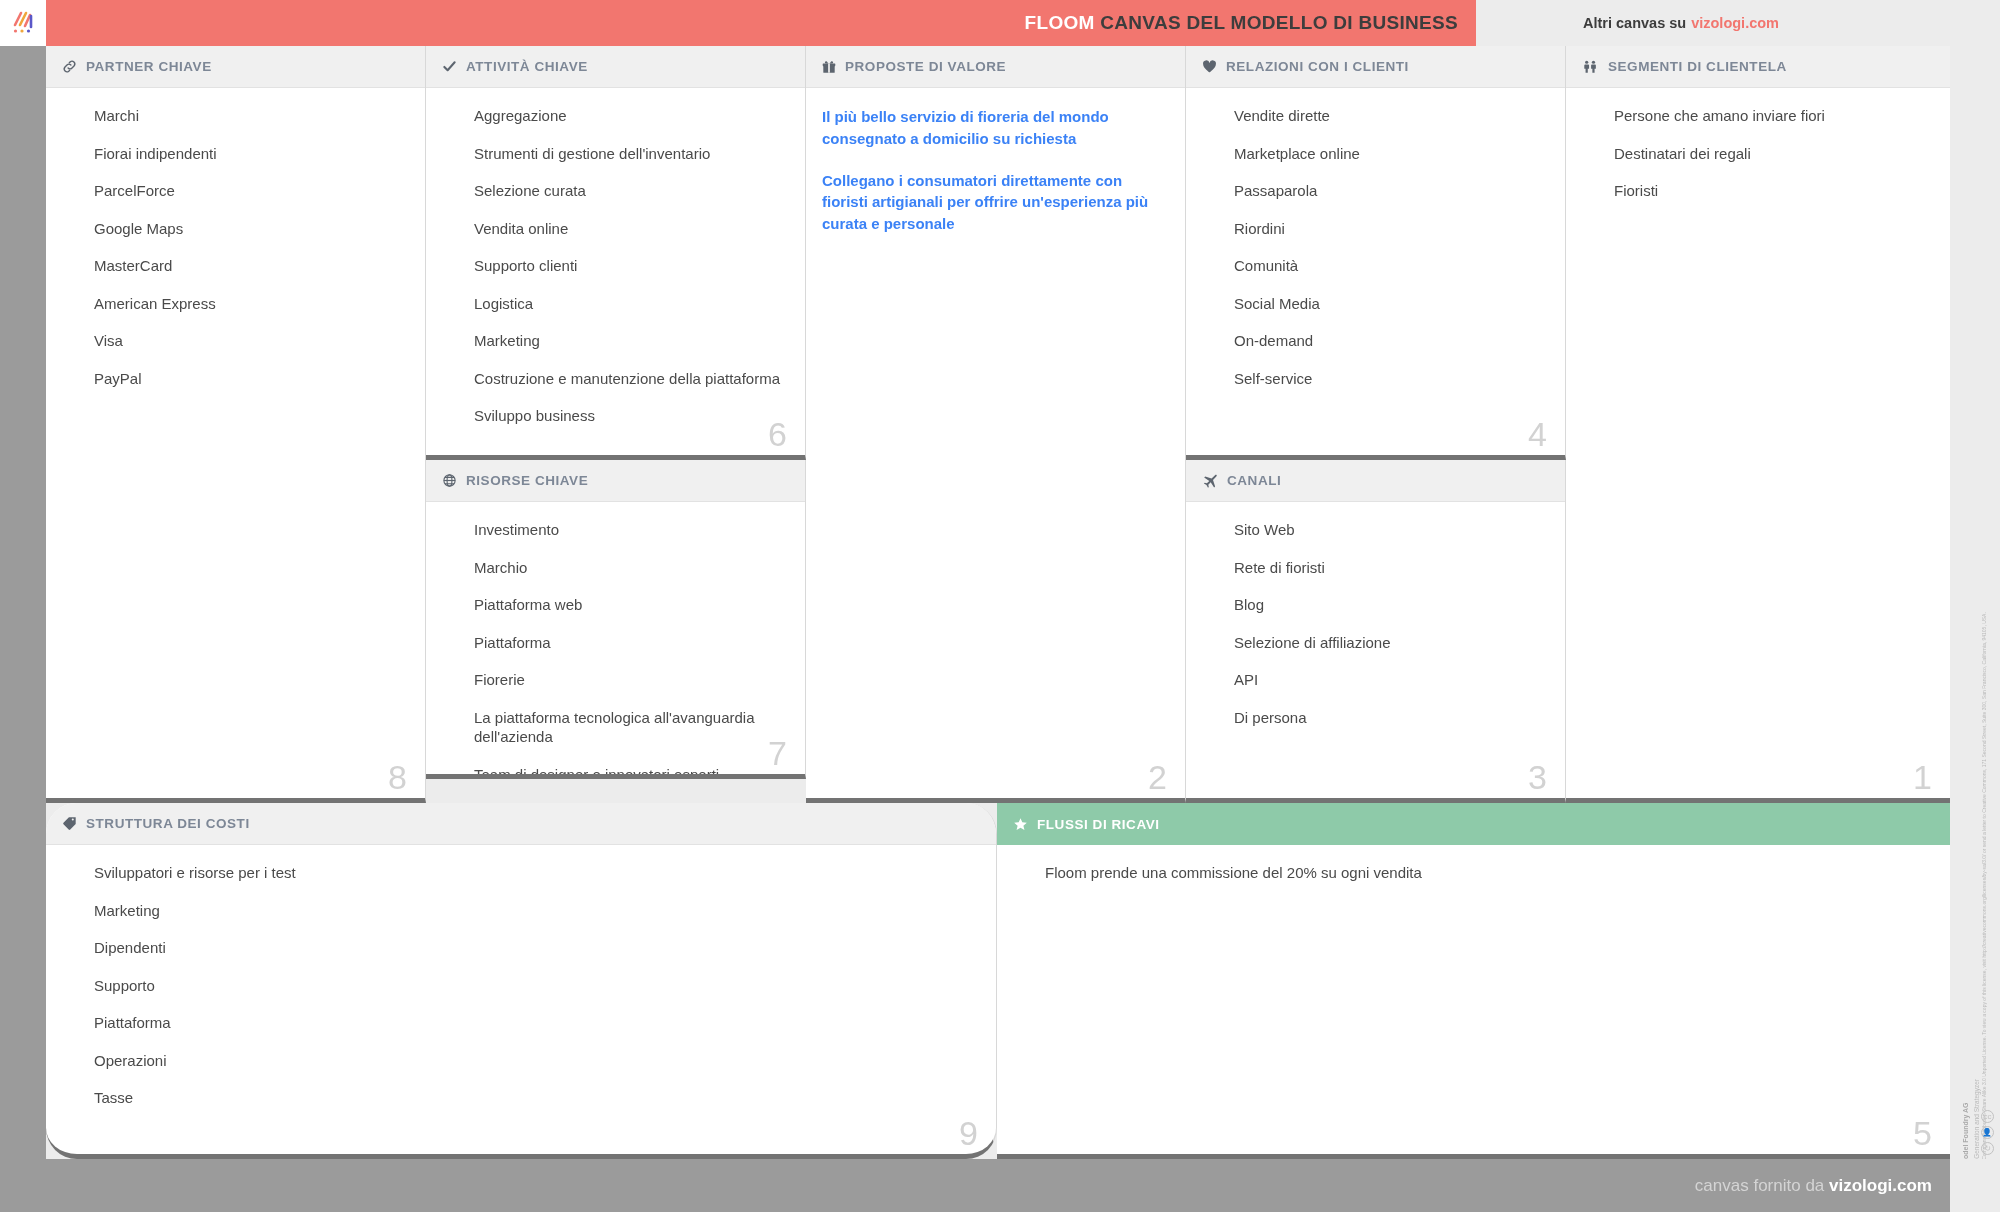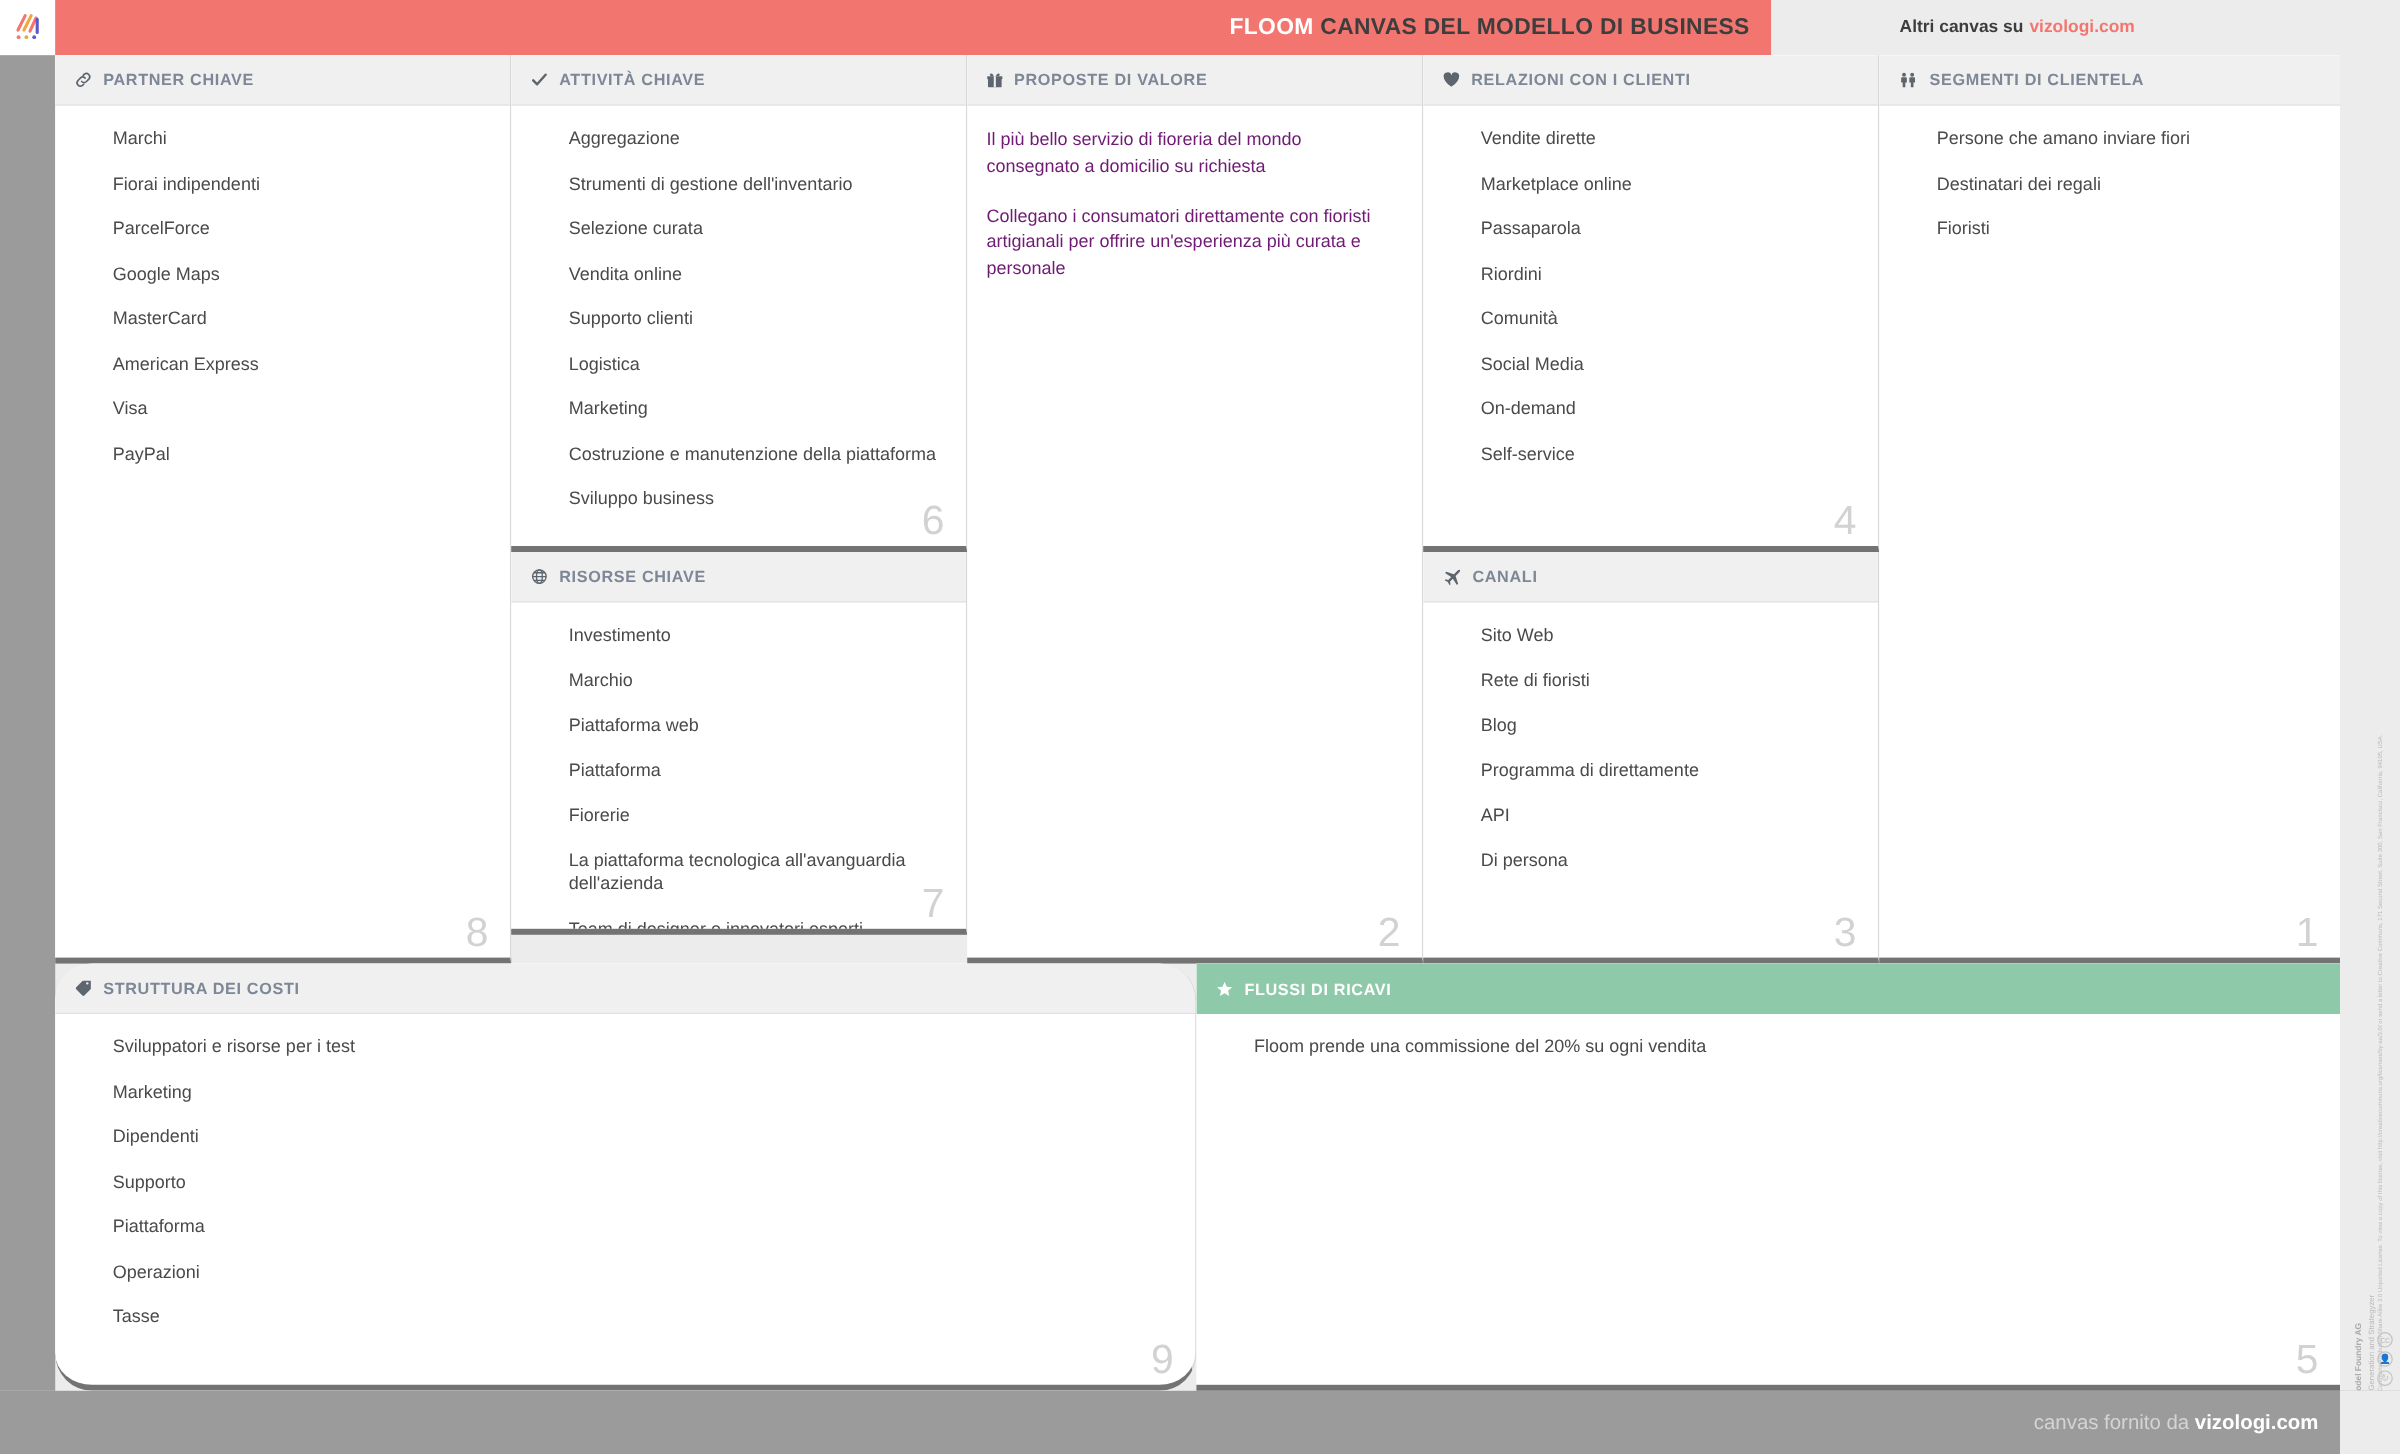--- a/index.html
+++ b/index.html
@@ -38,21 +38,21 @@
   .cell-head {
     height: 42px; background: #f0f0f0; display: flex; align-items: center;
     padding-left: 16px; gap: 9px; border-bottom: 1px solid #e2e2e2;
   }
   .cell-head .ttl { font-size: 13.5px; font-weight: bold; letter-spacing: .55px; color: #7d8796; white-space: nowrap; }
   .cell-head .ico { display: flex; align-items: center; color: #5d656f; }
   .cell-head .ico svg { display: block; }
 
   .cell-body { padding: 18px 22px 10px 16px; }
   .item { font-size: 15px; color: #4a4a4a; line-height: 1.3; margin-bottom: 18px; margin-left: 32px; }
-  .para { font-size: 15px; color: #701a75; line-height: 1.45; margin-bottom: 20px; }
+  .para { font-size: 15px; color: #3b82f6; line-height: 1.45; margin-bottom: 20px; font-weight: bold; }
 
   .num {
     position: absolute; right: 18px; bottom: 4px;
     font-size: 34px; color: #d2d2d2; font-weight: normal; line-height: 1;
   }
 
   
   .cell-head.green { background: #8ecaa9; border-bottom: none; }
   .cell-head.green .ttl { color: #ffffff; }
   .cell-head.green .ico { color: #ffffff; }
@@ -245,21 +245,21 @@
           <svg width="16" height="16" viewBox="0 0 16 16" fill="currentColor">
             <path d="M14.6 2.1c-.4-.4-1.1-.3-1.6.2L9.6 5.6 3.2 3.5l-1 1 5.1 3.4-2.4 2.4-2.2-.5-.8.8 2.6 1.5 1.5 2.6.8-.8-.5-2.2 2.4-2.4 3.4 5.1 1-1-2.1-6.4 3.3-3.4c.5-.5.6-1.2.3-1.5z"></path>
           </svg>
         </span>
         <span class="ttl">CANALI</span>
       </div>
       <div class="cell-body" style="padding-top:18px;">
         <div class="item">Sito Web</div>
         <div class="item">Rete di fioristi</div>
         <div class="item">Blog</div>
-        <div class="item">Programma di direttamente</div>
+        <div class="item">Selezione di affiliazione</div>
         <div class="item">API</div>
         <div class="item">Di persona</div>
       </div>
       <div class="num">3</div>
     </div>
 
     <div class="cell" style="left:1520px; top:0; width:384px; height:757px; border-right:none;">
       <div class="cell-head">
         <span class="ico">
           <svg width="17" height="15" viewBox="0 0 20 16" fill="currentColor">

